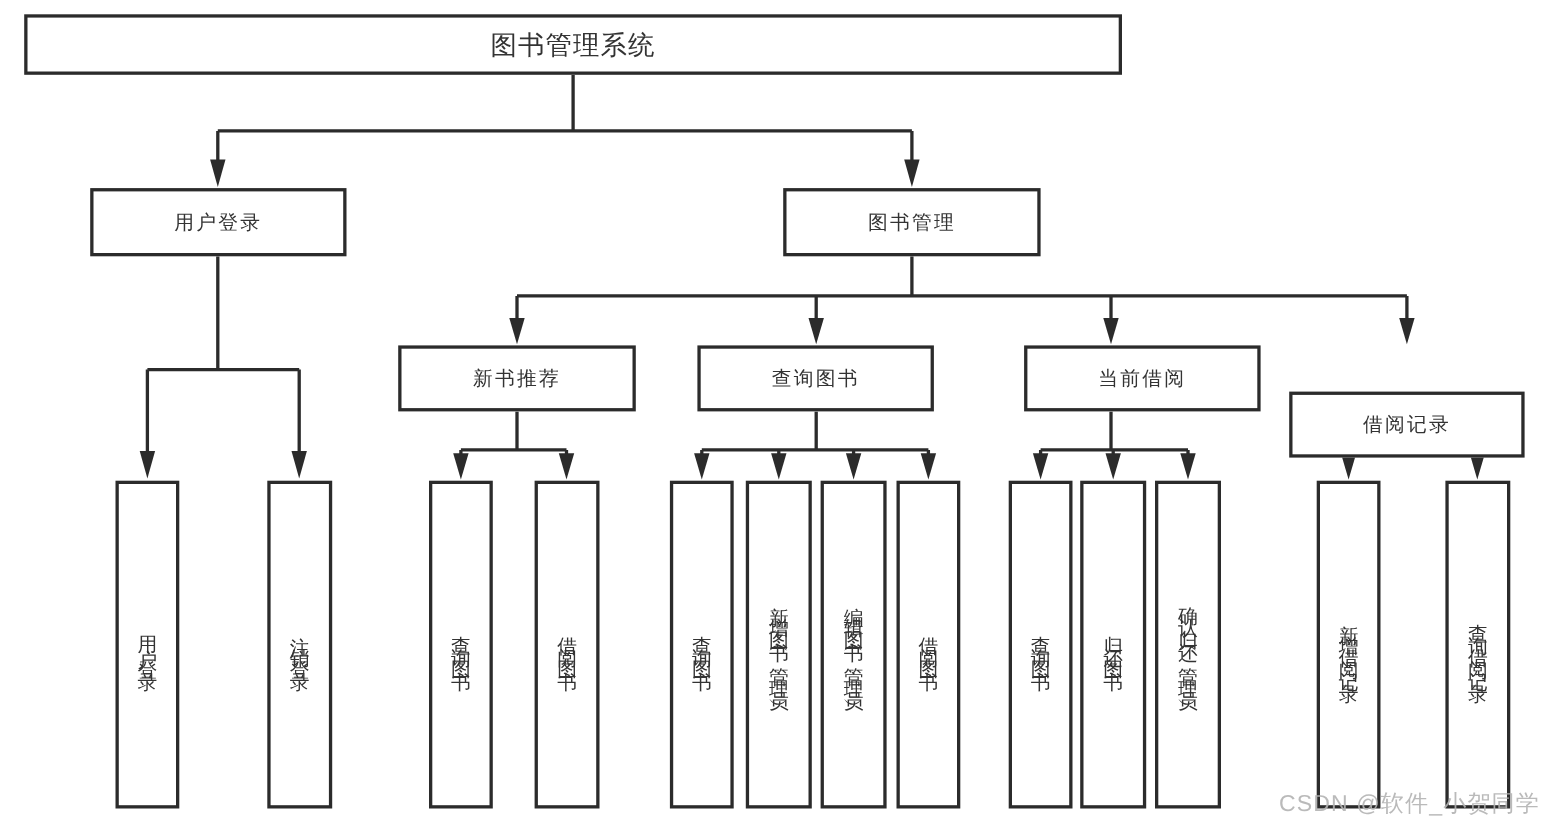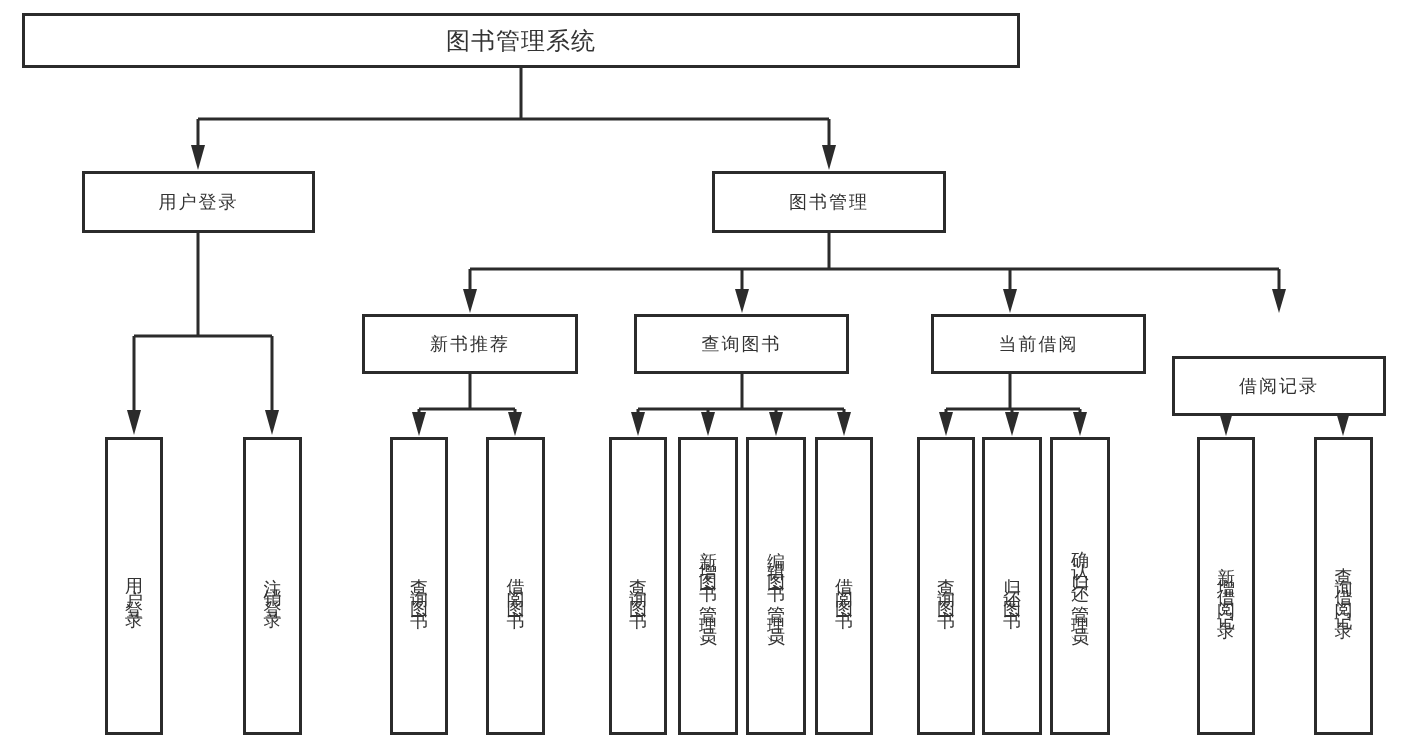--- a/index.html
+++ b/index.html
@@ -191,13 +191,14 @@
     <span class="v-text">确认归还（管理员）</span>
   </div>
 
   <div class="node v-node" style="left:1197px; top:437px; width:58px; height:298px;">
     <span class="v-text">新增借阅记录</span>
   </div>
   <div class="node v-node" style="left:1314px; top:437px; width:59px; height:298px;">
     <span class="v-text">查询借阅记录</span>
   </div>
 
+  <div class="watermark">CSDN @软件_小贺同学</div>
 </div>
 
 </body></html>

